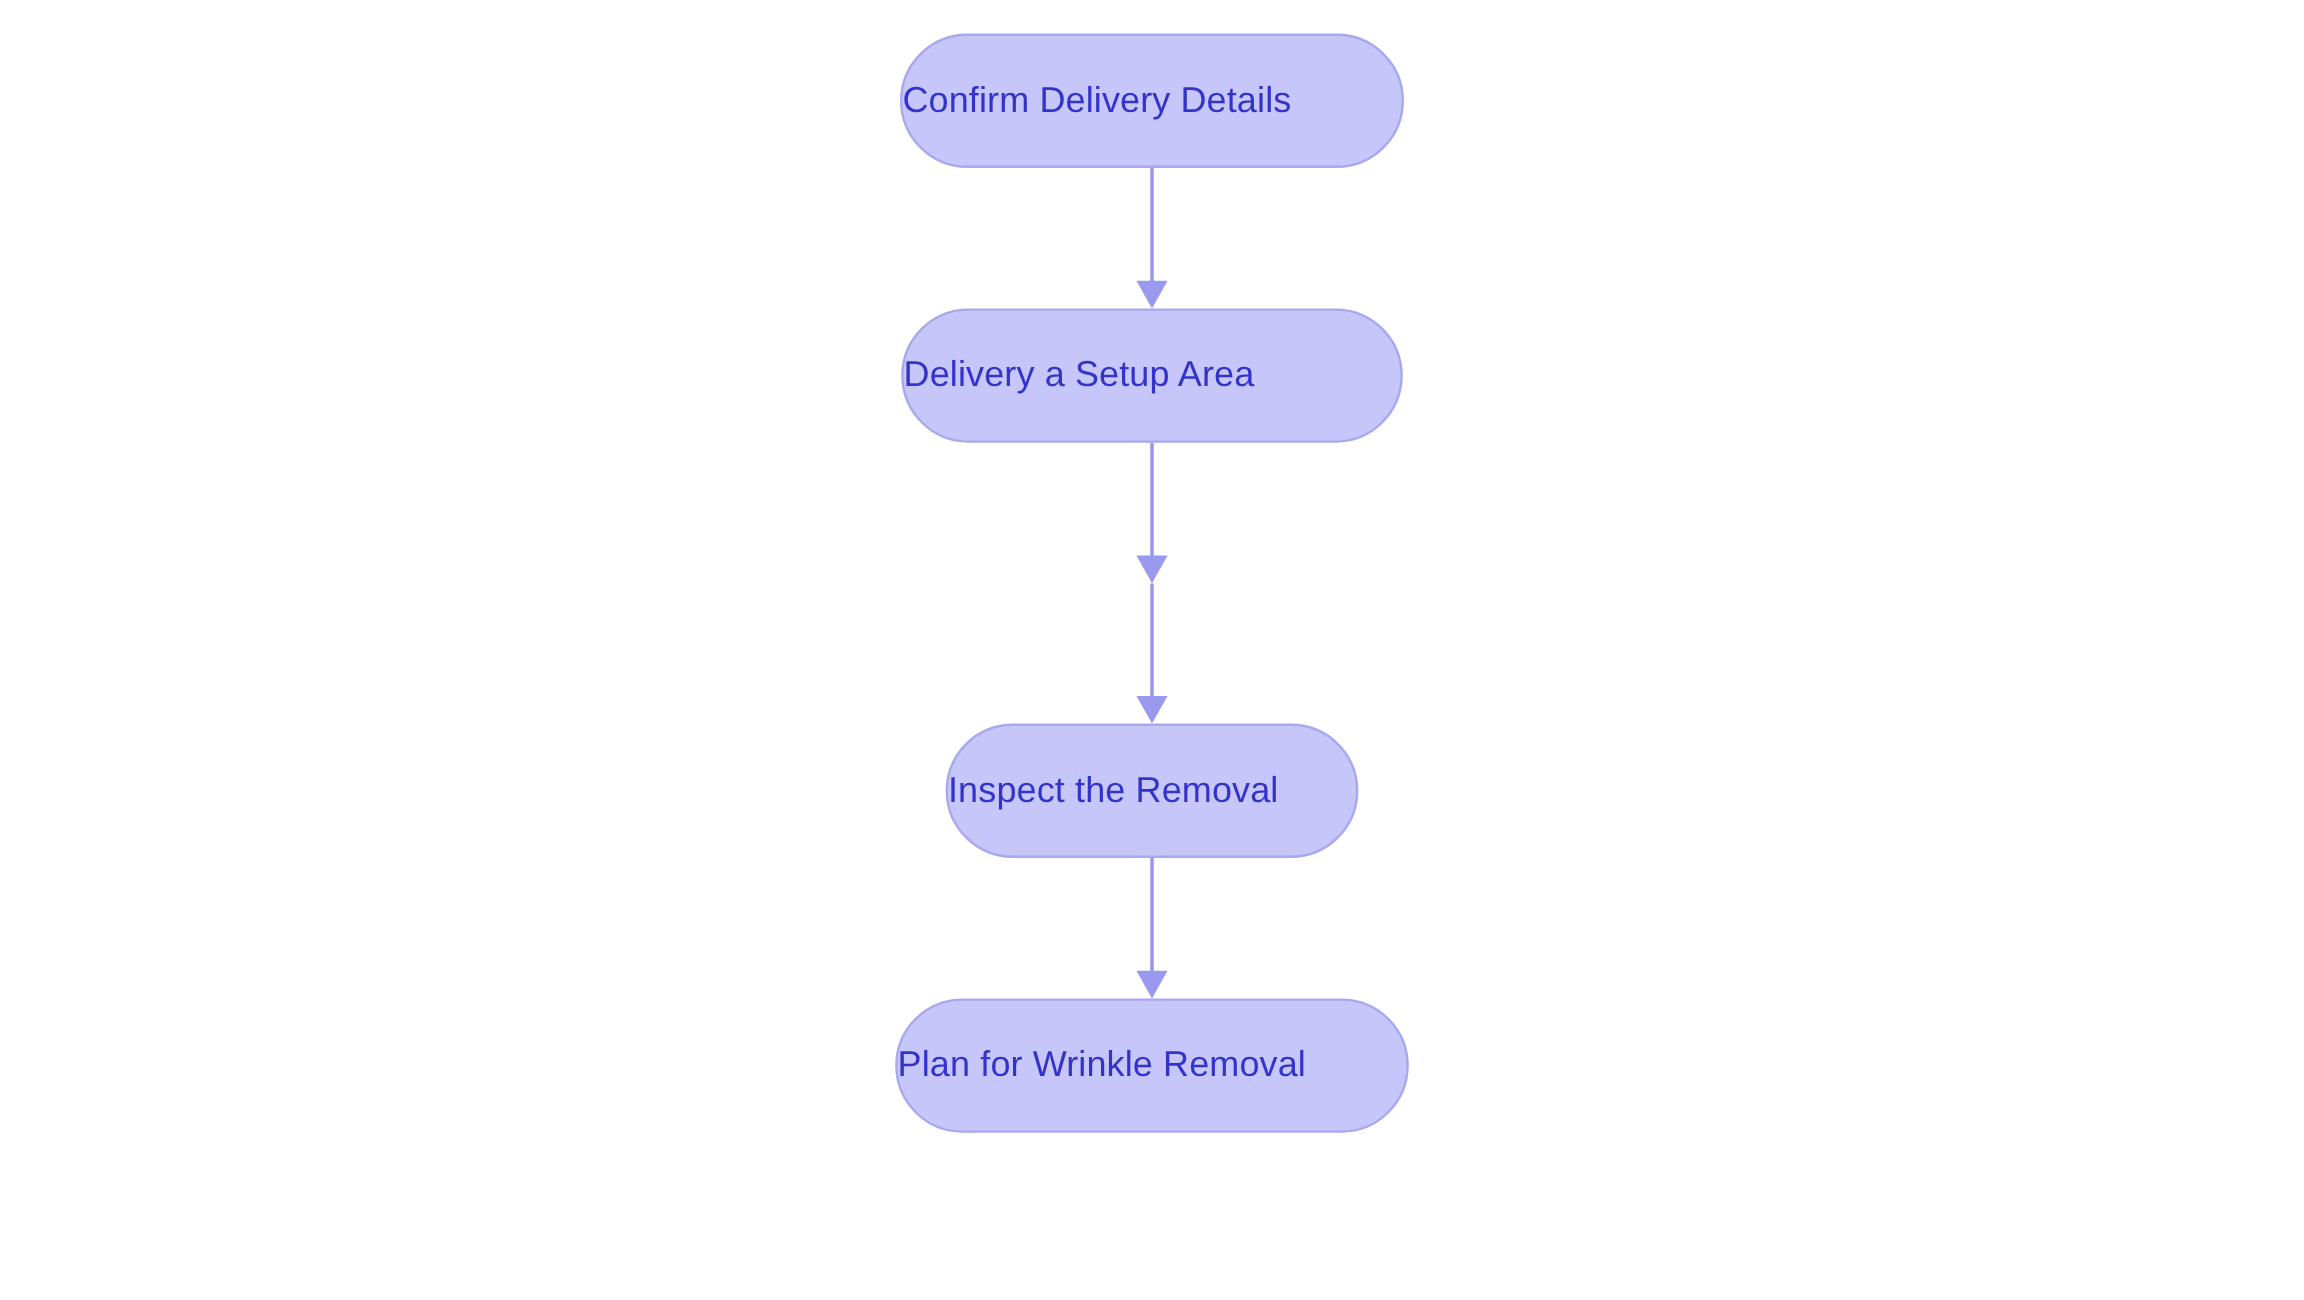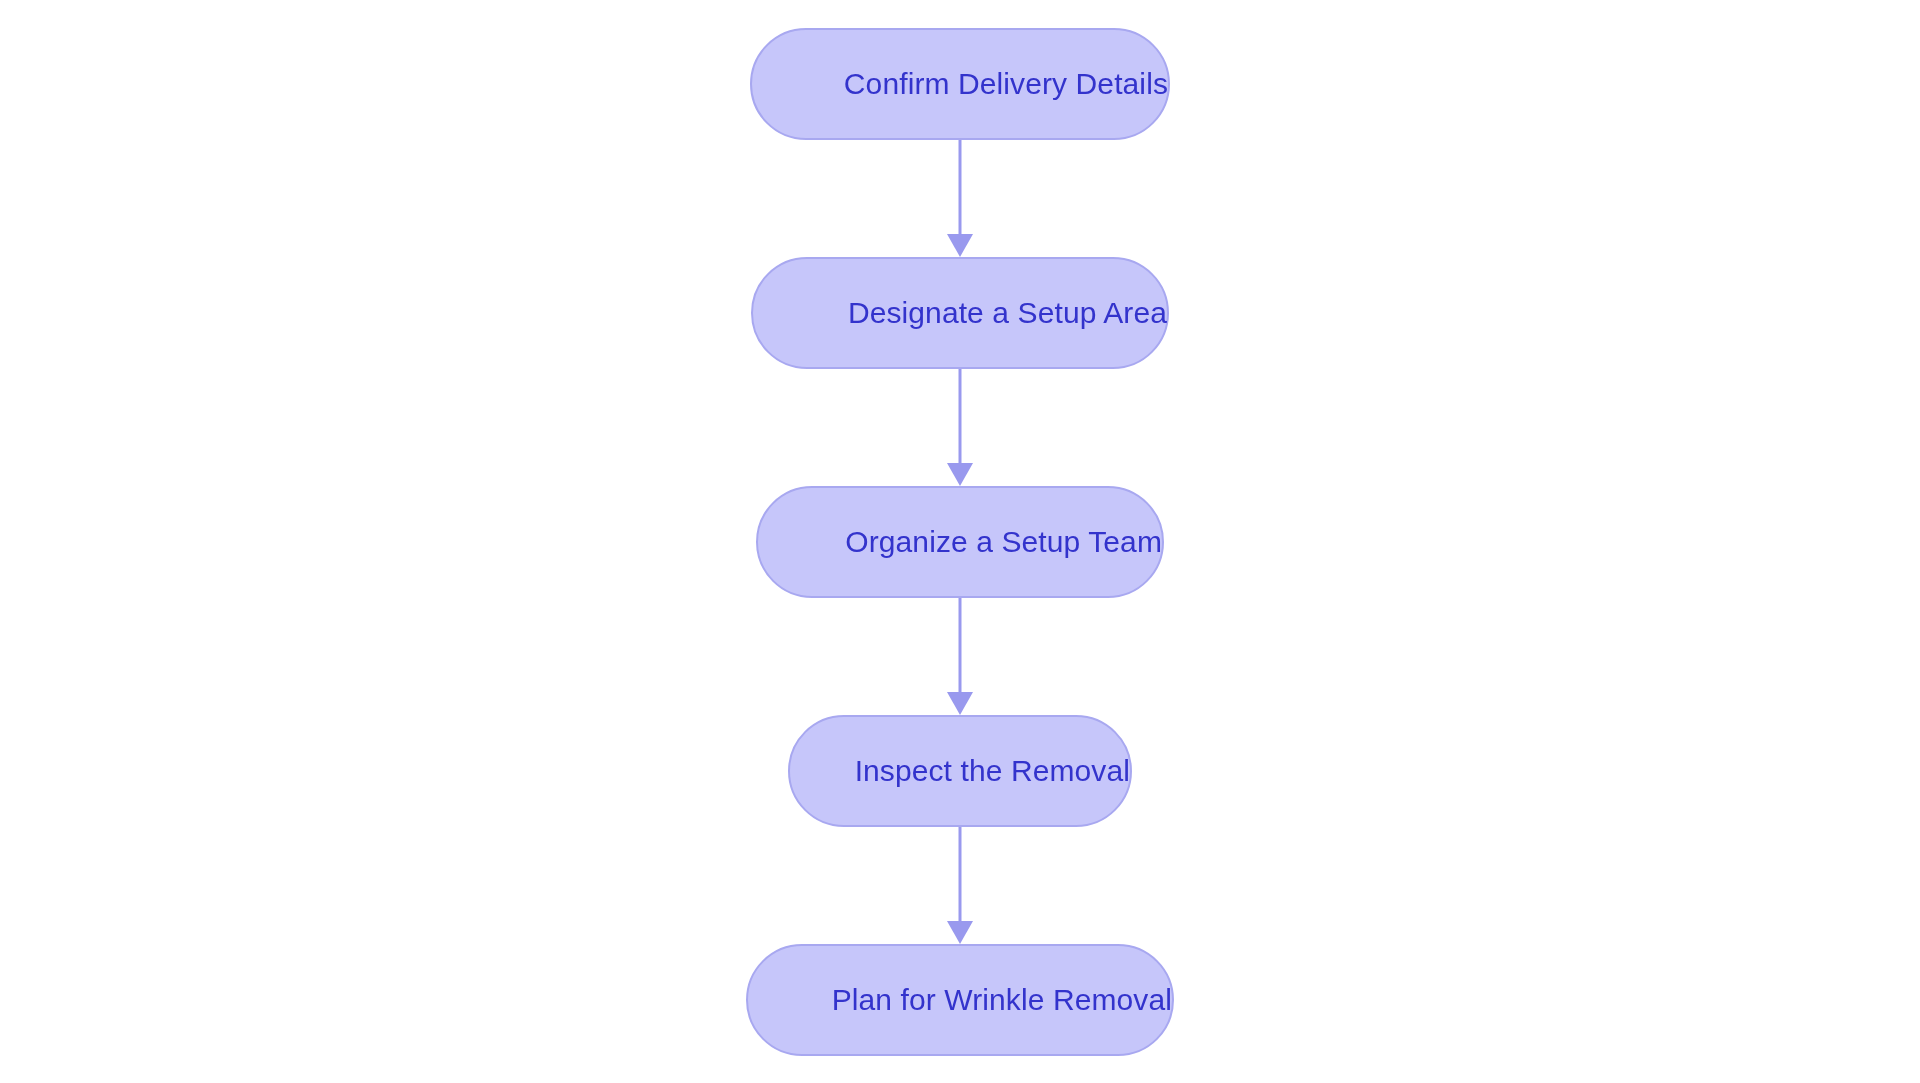--- a/index.html
+++ b/index.html
@@ -25,21 +25,21 @@
     width: 1920px;
     height: 1083px;
     display: flex;
     flex-direction: column;
     align-items: center;
   }
   .node {
     box-sizing: border-box;
     display: flex;
     align-items: center;
-    justify-content: flex-end;
+    justify-content: flex-start;
     border-radius: 999px;
     border-style: solid;
     border-width: 2px;
     white-space: nowrap;
     letter-spacing: 0.1px;
   }
   .node-label {
     display: block;
     line-height: 1;
     font-weight: 400;
@@ -57,31 +57,28 @@
     <div class="node" id="n1" style="width: 420px; height: 112px; background: rgb(198, 198, 250); border-color: rgb(168, 168, 240); color: rgb(51, 51, 204); font-size: 30px;">
       <span class="node-label">Confirm Delivery Details</span>
     </div>
 
     <svg class="connector" id="c1" width="40" height="117" viewBox="0 0 40 117" aria-hidden="true">
       <line x1="20" y1="0" x2="20" y2="95" stroke="#9999ee" stroke-width="3"></line>
       <polygon points="7,94 33,94 20,117" fill="#9999ee"></polygon>
     </svg>
 
     <div class="node" id="n2" style="width: 418px; height: 112px; background: rgb(198, 198, 250); border-color: rgb(168, 168, 240); color: rgb(51, 51, 204); font-size: 30px;">
-      <span class="node-label">Designate a Setup Area</span>
+      <span class="node-label">Delivery a Setup Area</span>
     </div>
 
     <svg class="connector" id="c2" width="40" height="117" viewBox="0 0 40 117" aria-hidden="true">
       <line x1="20" y1="0" x2="20" y2="95" stroke="#9999ee" stroke-width="3"></line>
       <polygon points="7,94 33,94 20,117" fill="#9999ee"></polygon>
     </svg>
 
-    <div class="node" id="n3" style="width: 408px; height: 112px; background: rgb(198, 198, 250); border-color: rgb(168, 168, 240); color: rgb(51, 51, 204); font-size: 30px;">
-      <span class="node-label">Organize a Setup Team</span>
-    </div>
 
     <svg class="connector" id="c3" width="40" height="117" viewBox="0 0 40 117" aria-hidden="true">
       <line x1="20" y1="0" x2="20" y2="95" stroke="#9999ee" stroke-width="3"></line>
       <polygon points="7,94 33,94 20,117" fill="#9999ee"></polygon>
     </svg>
 
     <div class="node" id="n4" style="width: 344px; height: 112px; background: rgb(198, 198, 250); border-color: rgb(168, 168, 240); color: rgb(51, 51, 204); font-size: 30px;">
       <span class="node-label">Inspect the Removal</span>
     </div>
 

